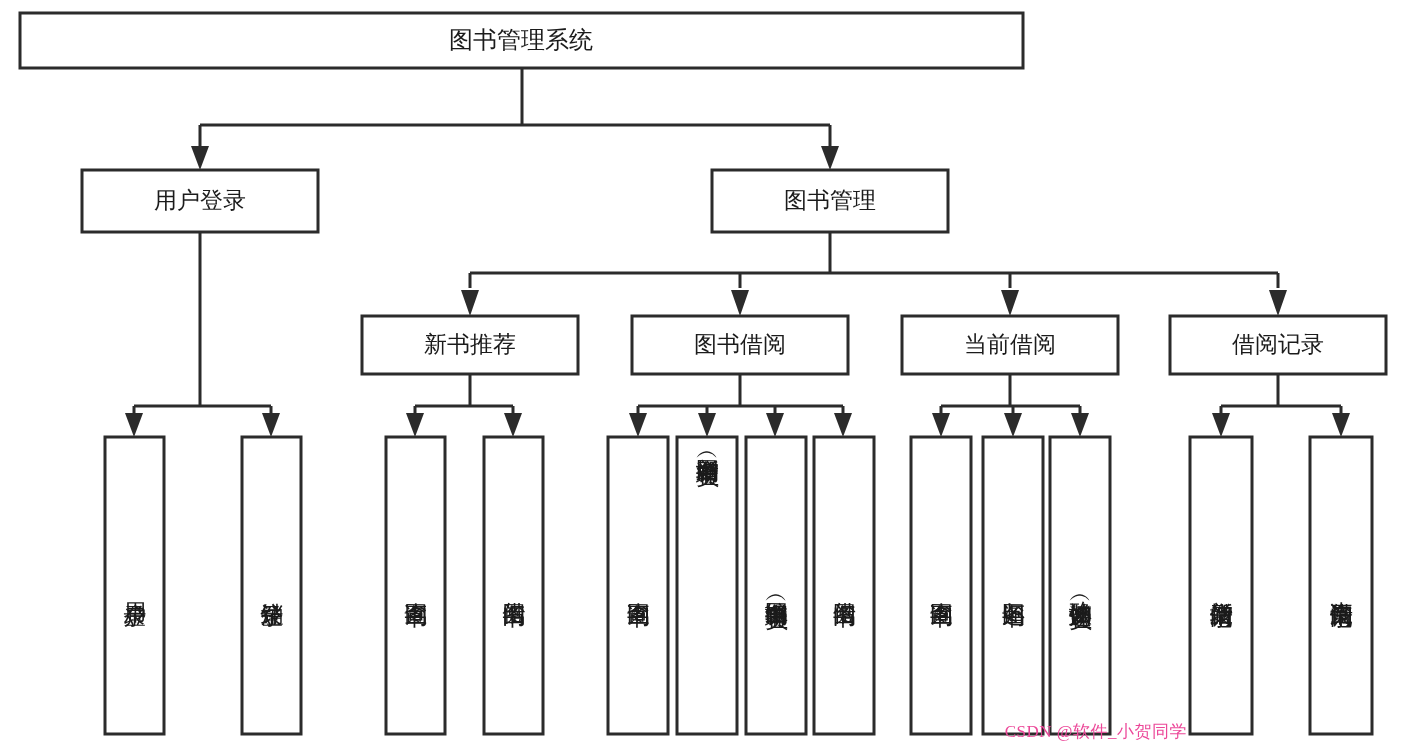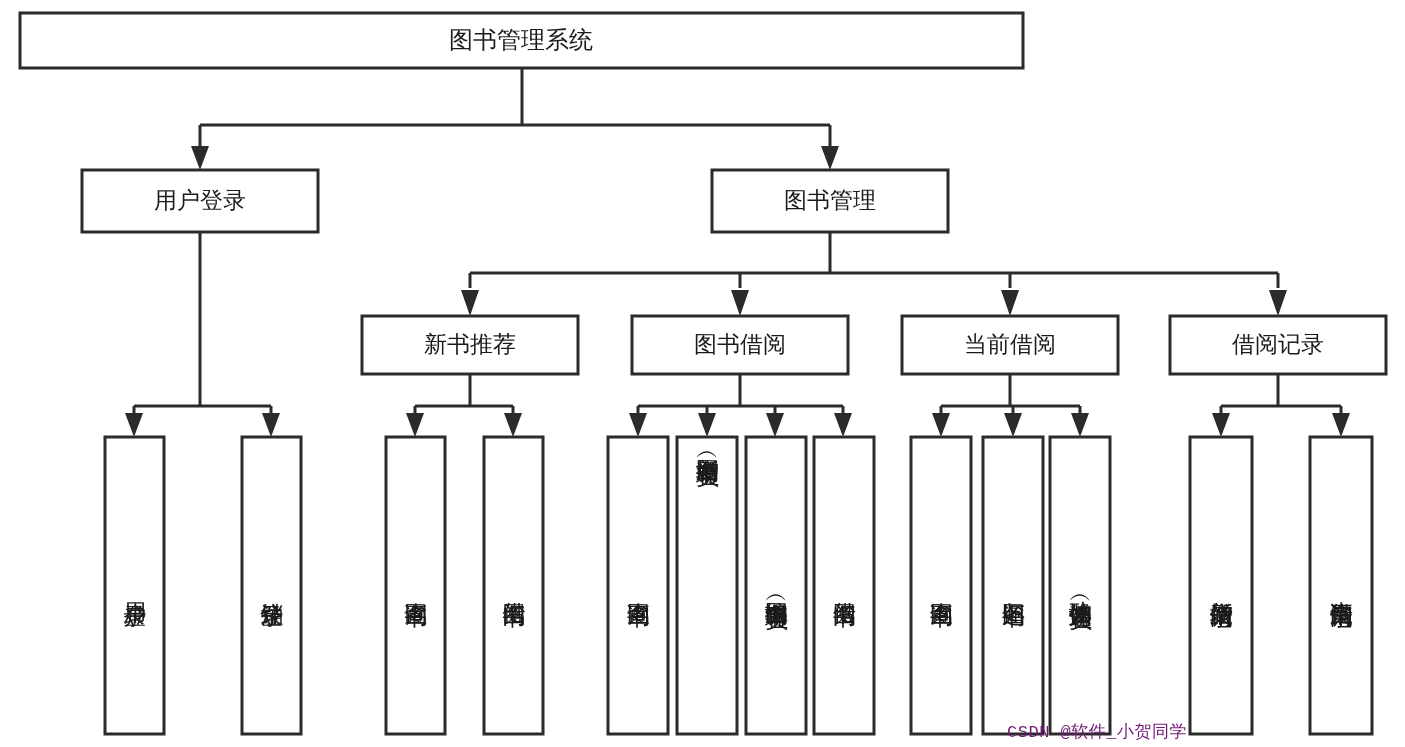--- a/index.html
+++ b/index.html
@@ -62,23 +62,23 @@
     color: #1b1b1b;
     letter-spacing: 1px;
     text-align: center;
     white-space: nowrap;
     pointer-events: none;
   }
   .watermark {
     position: absolute;
     right: 10px;
     bottom: 4px;
-    font-family: Liberation Mono, monospace;
+    font-family: Liberation Serif, serif;
     font-size: 17px;
-    color: #701a75;
+    color: #ec4899;
     letter-spacing: 0.5px;
     white-space: nowrap;
   }
 </style>
 </head>
 <body>
 
 <div id="diagram-root">
 
   <svg class="flow" viewBox="0 0 1405 747">

